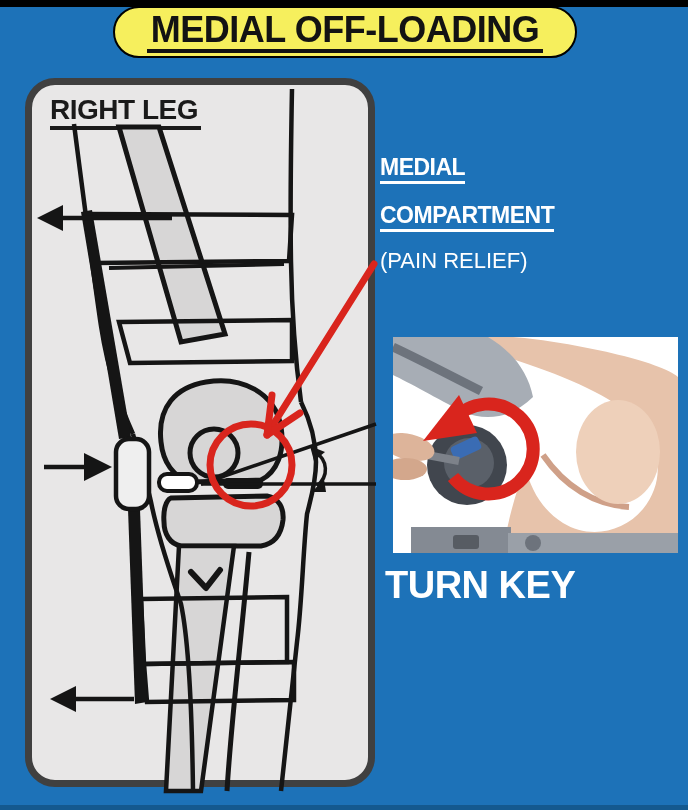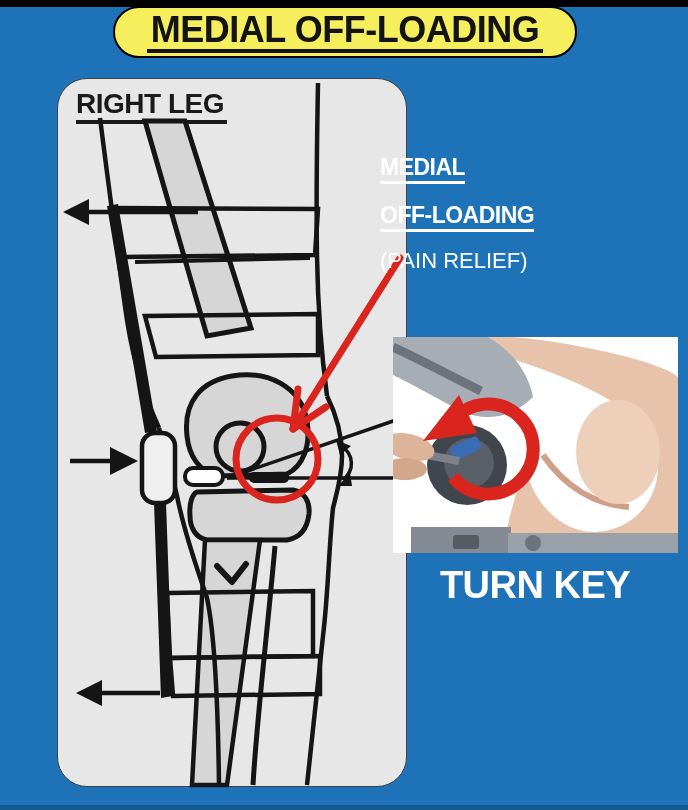--- a/index.html
+++ b/index.html
@@ -12,33 +12,33 @@
   .poster{position:relative;width:688px;height:810px;background:var(--background);overflow:hidden;}
   .top-border{position:absolute;left:0;top:0;width:688px;height:7px;background:#000;}
   .bottom-edge{position:absolute;left:0;bottom:0;width:688px;height:5px;background:var(--bottom-edge);}
 
   .banner{position:absolute;left:113px;top:6px;width:464px;height:52px;background:var(--banner-yellow);
     border:2px solid #000;border-radius:27px;display:flex;align-items:center;justify-content:center;}
   .banner span{font-size:36px;font-weight:bold;color:#131313;letter-spacing:-.5px;
     border-bottom:4px solid #131313;line-height:1.05;padding:0 4px 1px 4px;}
 
   .panel{position:absolute;left:25px;top:78px;width:350px;height:709px;background:var(--panel-gray);
-    border:1px solid #404040;border-radius:30px;margin-left:32px;}
+    border:7px solid #404040;border-radius:30px;}
   .panel-label{position:absolute;left:18px;top:9px;font-size:28px;font-weight:bold;color:#1a1a1a;
     border-bottom:4px solid #1a1a1a;letter-spacing:-.5px;padding:0 3px 0 0;}
   .leg-svg{position:absolute;left:-3px;top:-3px;overflow:visible;}
 
   .callout{position:absolute;left:380px;top:143px;color:var(--text-white);}
   .callout .big{display:block;font-size:23px;font-weight:bold;line-height:48px;letter-spacing:-.5px;}
   .callout .big span{border-bottom:3px solid #fff;padding-bottom:1px;}
   .callout .sub{display:block;font-size:22px;font-weight:normal;line-height:44px;}
 
   .photo{position:absolute;left:393px;top:337px;width:285px;height:216px;background:#fff;}
 
-  .instruction{position:absolute;left:385px;top:560px;width:300px;text-align:center;color:var(--text-white);}
+  .instruction{position:absolute;left:385px;top:560px;width:300px;text-align:left;color:var(--text-white);}
   .instruction div{font-size:38px;font-weight:bold;line-height:50px;letter-spacing:-.5px;}
 
   .stroke-k{stroke:var(--line-black);fill:none;}
   .bone{fill:var(--bone-gray);stroke:var(--line-black);}
   .blackfill{fill:var(--line-black);stroke:none;}
   .red-l{stroke:var(--accent-red);fill:none;}
 </style>
 </head>
 <body>
 
@@ -113,21 +113,21 @@
       <g>
         <path class="red-l" stroke-width="7" stroke-linecap="round" d="M345,182 L242,346"></path>
         <path class="red-l" stroke-width="7" stroke-linecap="round" d="M238,353 L271,331"></path>
         <path class="red-l" stroke-width="7" stroke-linecap="round" d="M238,353 L243,313"></path>
       </g>
     </svg>
   </div>
 
   <div class="callout">
     <span class="big"><span>MEDIAL</span></span>
-    <span class="big"><span>OFF-LOADING</span></span>
+    <span class="big"><span>COMPARTMENT</span></span>
     <span class="sub">(PAIN RELIEF)</span>
   </div>
 
   <div class="photo">
     <svg width="285" height="216" viewBox="0 0 285 216">
       <rect width="285" height="216" fill="#ffffff"></rect>
 
       <path d="M50,0 C130,25 200,45 240,80 C270,108 272,145 250,172 C230,196 196,202 170,186 C148,172 138,152 132,130 C122,158 114,186 110,216 L285,216 L285,40 C270,25 180,5 120,0 Z" fill="#e7c3ab"></path>
       <path d="M150,118 C172,150 202,168 236,170" stroke="#cfa088" stroke-width="6" fill="none"></path>
       <ellipse cx="225" cy="115" rx="42" ry="52" fill="#eed0ba"></ellipse>

